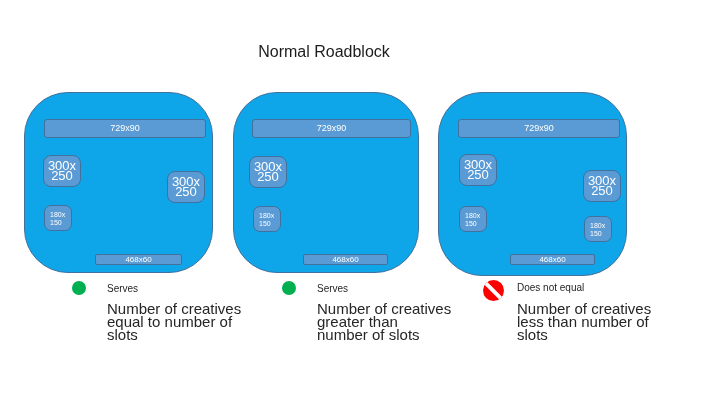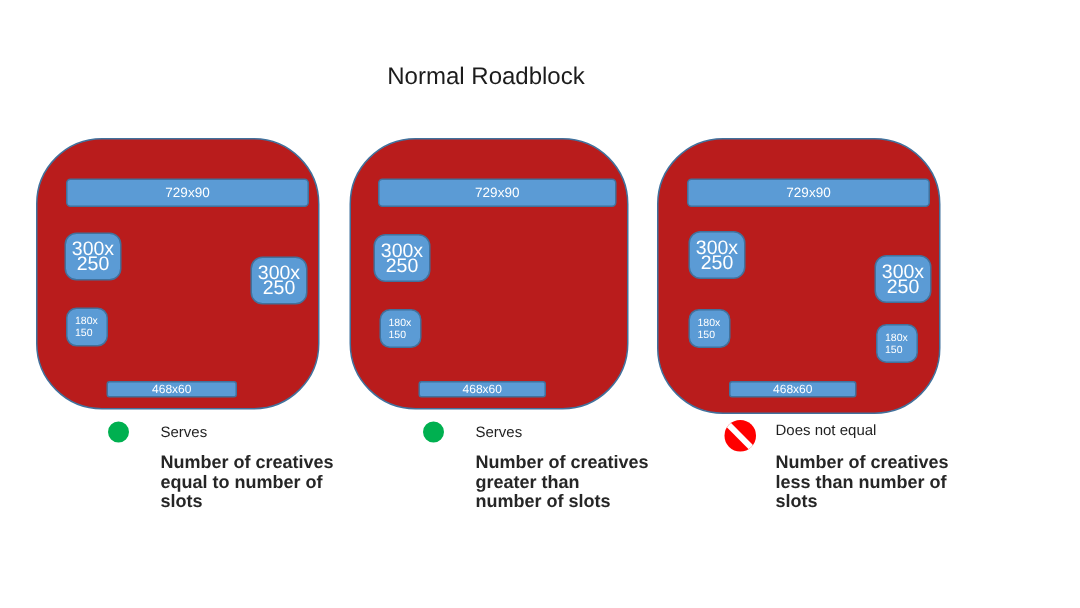--- a/index.html
+++ b/index.html
@@ -18,21 +18,21 @@
     top: 43px; left: 0; width: 648px;
     text-align: center;
     font-size: 16px;
     color: #1c1c1c;
   }
 
   .panel {
     position: absolute;
     top: 92px;
     height: 181px;
-    background: #b91c1c;
+    background: #0ea5e9;
     border: 1px solid var(--panel-border);
     border-radius: 44px;
   }
   .panel-1 { left: 24px;  width: 189px; }
   .panel-2 { left: 233px; width: 186px; }
   .panel-3 { left: 438px; width: 189px; height: 184px; }
 
   .slot {
     position: absolute;
     background: var(--slot-fill);
@@ -61,34 +61,34 @@
     font-size: 7px;
     line-height: 8px;
     text-align: left;
     padding: 5px 0 0 5px;
   }
   .slot-468 {
     height: 11px;
     border-radius: 2px;
     font-size: 8px;
     line-height: 9px;
+    margin-left: 24px;
   }
 
   .caption-heading {
     position: absolute;
     font-size: 10px;
     color: #1f1f1f;
   }
   .caption-body {
     position: absolute;
-    font-size: 12px;
+    font-size: 15px;
     line-height: 13px;
     color: #262626;
     white-space: pre-line;
-    font-weight: bold;
   }
 
   .serves-icon {
     position: absolute;
     width: 8px; height: 8px;
     background: #ffffff;
     border: 7px solid var(--serves-green);
     border-radius: 50%;
   }
   .no-icon {

